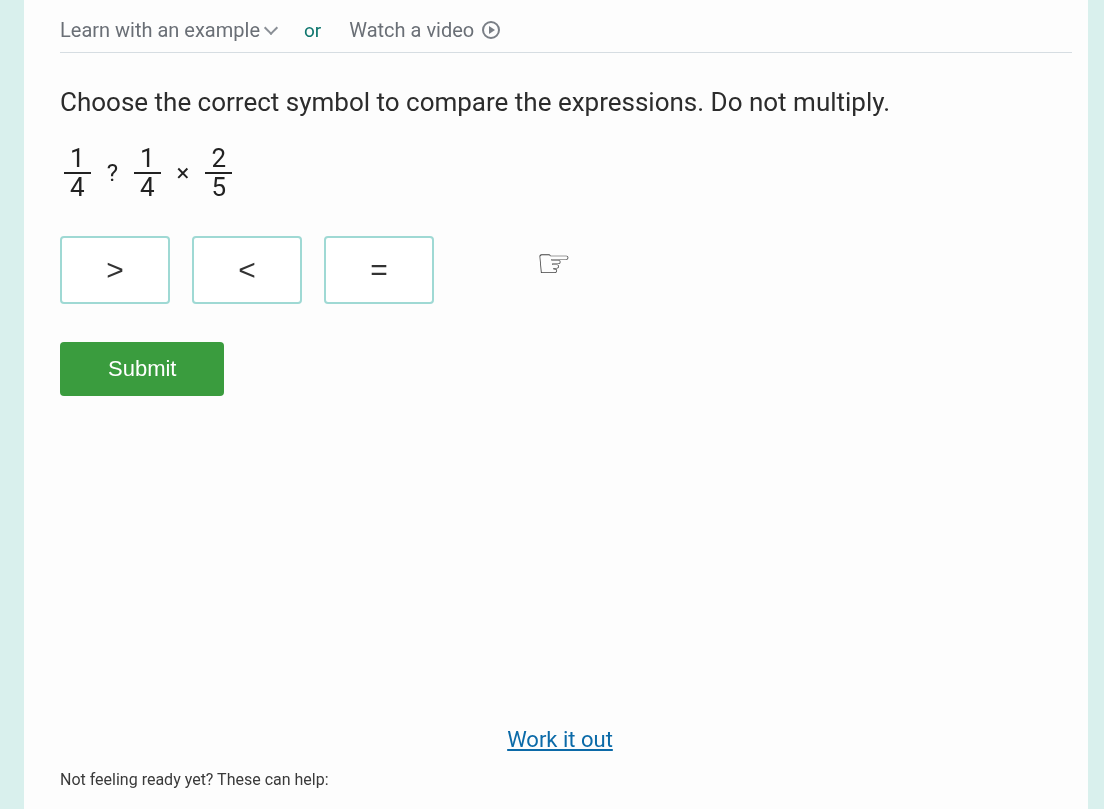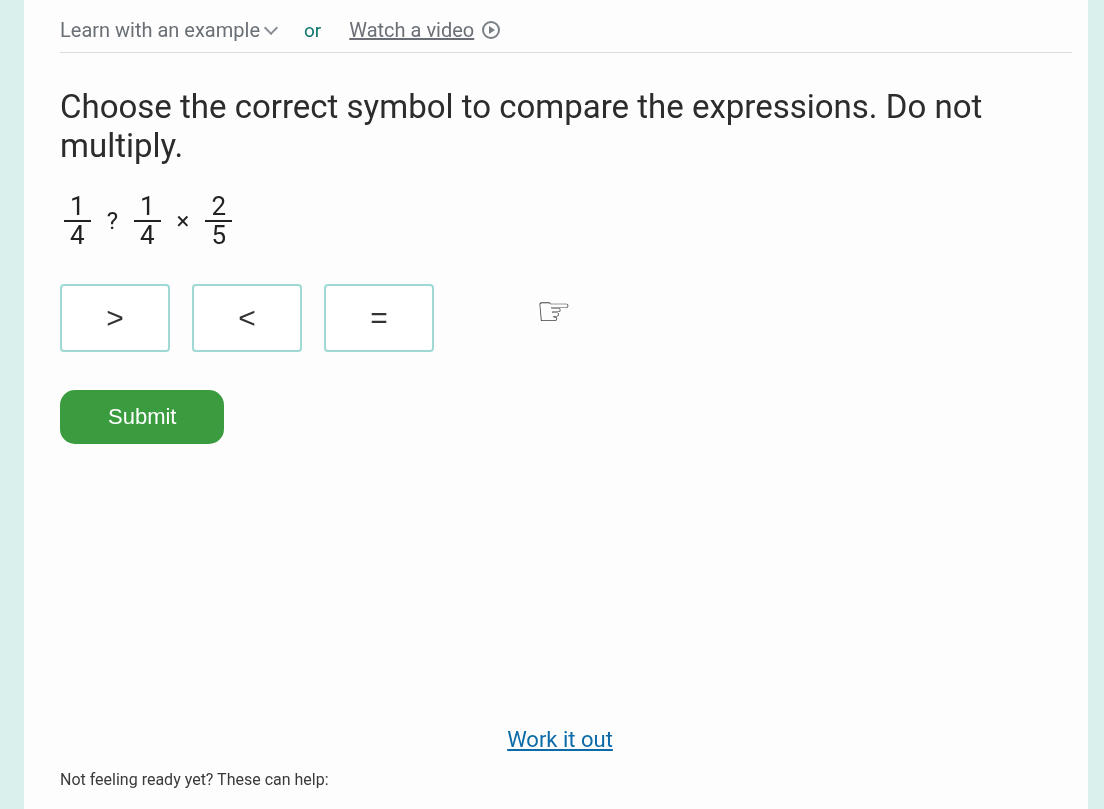--- a/index.html
+++ b/index.html
@@ -35,41 +35,40 @@
     border-bottom: 2px solid #8a8f96;
     transform: rotate(45deg);
     margin-top: -4px;
   }
   .or-text { color: #0f766e; font-size: 19px; }
   .watch-link {
     display: inline-flex;
     align-items: center;
     gap: 8px;
     cursor: pointer;
-    text-decoration: underline;
   }
   .play-circle {
     width: 18px; height: 18px;
     border: 2px solid #7a7f86;
     border-radius: 50%;
     display: inline-flex;
     align-items: center;
     justify-content: center;
   }
   .play-circle::after {
     content: "";
     display: block;
     width: 0; height: 0;
     border-left: 6px solid #7a7f86;
     border-top: 4px solid transparent;
     border-bottom: 4px solid transparent;
     margin-left: 2px;
   }
   .prompt {
-    font-size: 33px;
+    font-size: 26px;
     color: #2c2c2c;
     margin-bottom: 28px;
   }
   .expression {
     display: flex;
     align-items: center;
     gap: 16px;
     font-size: 26px;
     color: #222;
     margin-bottom: 34px;
@@ -109,21 +108,21 @@
     font-size: 40px;
     color: #444;
     transform: translateY(-6px);
   }
   .submit {
     display: inline-block;
     background: #3a9c3e;
     color: #fff;
     font-size: 22px;
     padding: 14px 48px;
-    border-radius: 15px;
+    border-radius: 4px;
     border: none;
     cursor: pointer;
   }
   .bottom-links {
     position: absolute;
     bottom: 20px;
     left: 36px;
     right: 28px;
   }
   .work-link {

